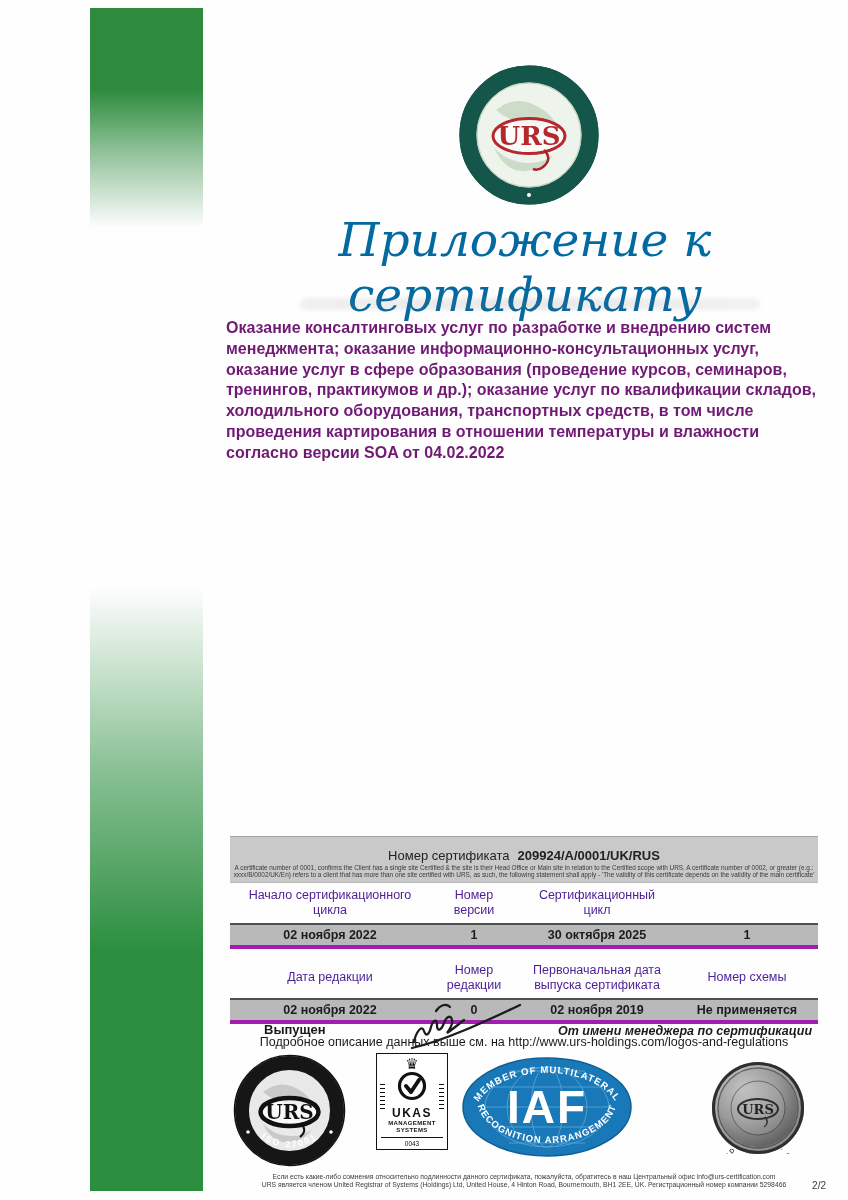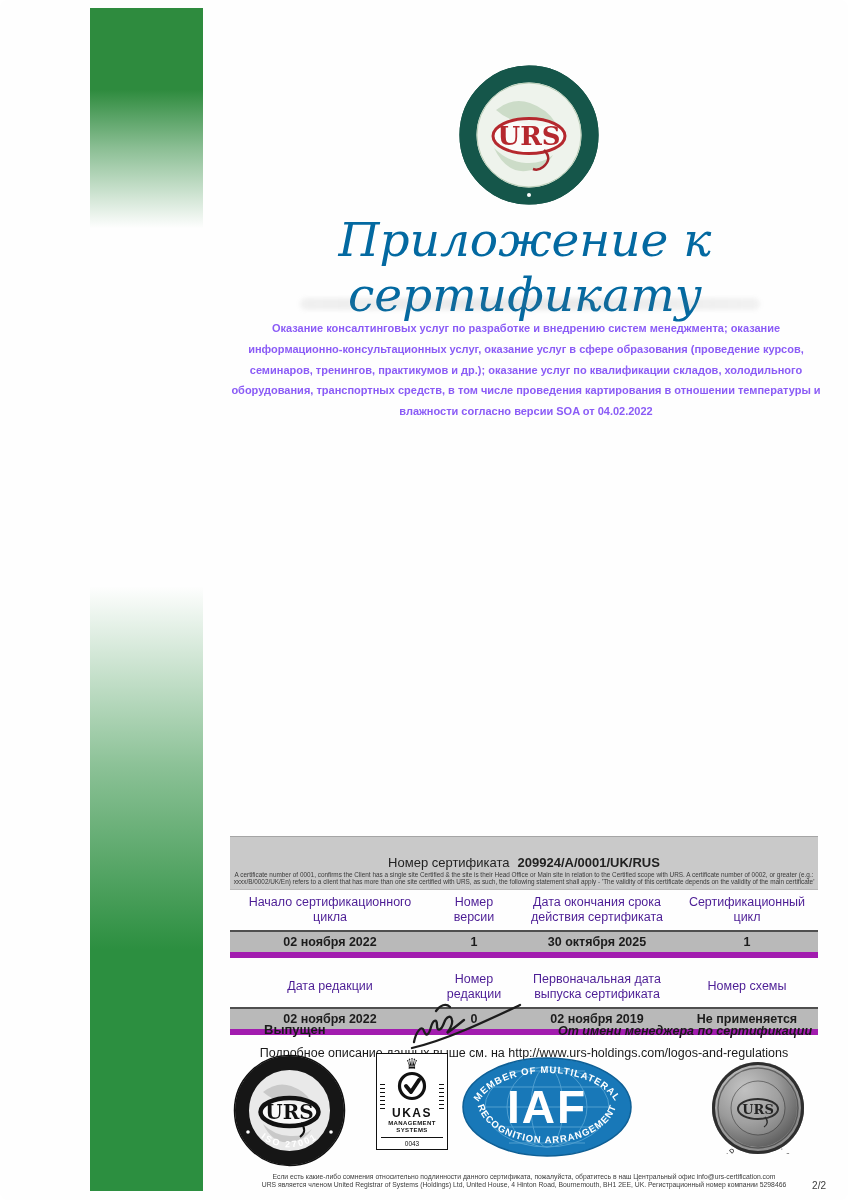--- a/index.html
+++ b/index.html
@@ -12,31 +12,31 @@
     background:linear-gradient(0deg,#2c8f40 0%,#2c8f40 40%,rgba(44,143,64,.55) 70%,rgba(44,143,64,0) 100%);}
 
   .logo-top{position:absolute;left:458px;top:64px;width:142px;height:142px;}
 
   .title{position:absolute;left:210px;top:212px;width:630px;text-align:center;
     font-family:"DejaVu Serif",serif;font-style:italic;font-size:47px;color:#0369a1;}
 
   .smudge{position:absolute;left:300px;top:298px;width:460px;height:12px;border-radius:6px;
     background:linear-gradient(90deg,rgba(120,120,120,.10),rgba(120,120,120,.16),rgba(120,120,120,.09));filter:blur(2px);}
 
-  .scope{position:absolute;left:226px;top:318px;width:600px;text-align:center;
-    font-weight:bold;font-size:11px;line-height:20.8px;color:#8b5cf6;}
+  .scope{position:absolute;left:226px;top:318px;width:600px;
+    font-weight:bold;font-size:16px;line-height:20.8px;color:#701a75;}
 
   .cert-table{position:absolute;left:230px;top:836px;width:588px;}
-  .band{background:#c9c9c9;border-top:1px solid #a5a5a5;border-bottom:1px solid #b7b7b7;padding:18px 2px 3px;}
+  .band{background:#c9c9c9;border-top:1px solid #a5a5a5;border-bottom:1px solid #b7b7b7;padding:11px 2px 3px;}
   .band-title{text-align:center;font-size:13px;color:#222;}
   .band-title .val{font-weight:bold;margin-left:8px;}
   .band-note{font-size:6.4px;line-height:7.4px;text-align:center;color:#3a3a3a;margin-top:1px;}
   .cols{display:grid;grid-template-columns:200px 88px 158px 142px;}
   .hcell{font-size:12.5px;line-height:15px;color:#4c1d95;padding:5px 6px;display:flex;align-items:center;justify-content:center;text-align:center;}
-  .drow{background:#b9b9b9;border-top:2px solid #4f4f4f;border-bottom:6px solid #a21caf;}
+  .drow{background:#b9b9b9;border-top:2px solid #4f4f4f;border-bottom:4px solid #a21caf;}
   .dcell{font-size:12.5px;font-weight:bold;color:#1c1c1c;padding:3px 2px;display:flex;align-items:center;justify-content:center;text-align:center;}
   .gap{height:9px;}
   .regs{margin-top:11px;text-align:center;font-size:12.5px;color:#1a1a1a;}
 
   .issued{position:absolute;left:253px;top:1022px;font-size:13px;font-weight:bold;padding-left:11px;}
   .signature{position:absolute;left:400px;top:996px;width:130px;height:58px;}
   .behalf{position:absolute;left:552px;top:1024px;width:266px;text-align:center;
     font-size:12.5px;font-weight:bold;font-style:italic;}
 
   .badge-urs{position:absolute;left:233px;top:1054px;width:113px;height:113px;}
@@ -97,21 +97,20 @@
     <div class="band">
       <div class="band-title">
         <span>Номер сертификата</span><span class="val">209924/A/0001/UK/RUS</span>
       </div>
       <div class="band-note">A certificate number of 0001, confirms the Client has a single site Certified &amp; the site is their Head Office or Main site in relation to the Certified scope with URS. A certificate number of 0002, or greater (e.g.: xxxx/B/0002/UK/En) refers to a client that has more than one site certified with URS, as such, the following statement shall apply - 'The validity of this certificate depends on the validity of the main certificate'</div>
     </div>
 
     <div class="cols">
       <div class="hcell">Начало сертификационного цикла</div>
       <div class="hcell">Номер версии</div>
-      <div class="hcell">Дата окончания срока действия сертификата</div>
       <div class="hcell">Сертификационный цикл</div>
     </div>
     <div class="cols drow">
       <div class="dcell">02 ноября 2022</div>
       <div class="dcell">1</div>
       <div class="dcell">30 октября 2025</div>
       <div class="dcell">1</div>
     </div>
 
     <div class="gap"></div>

